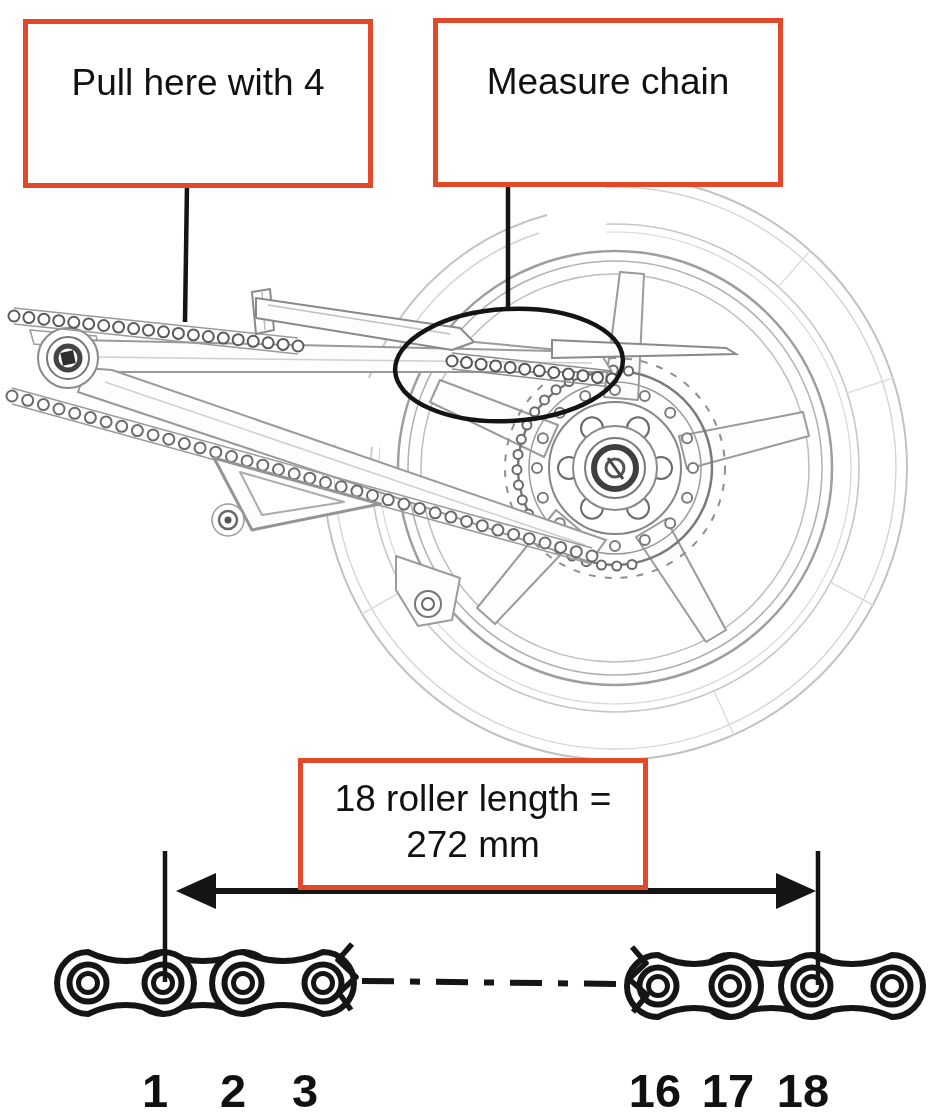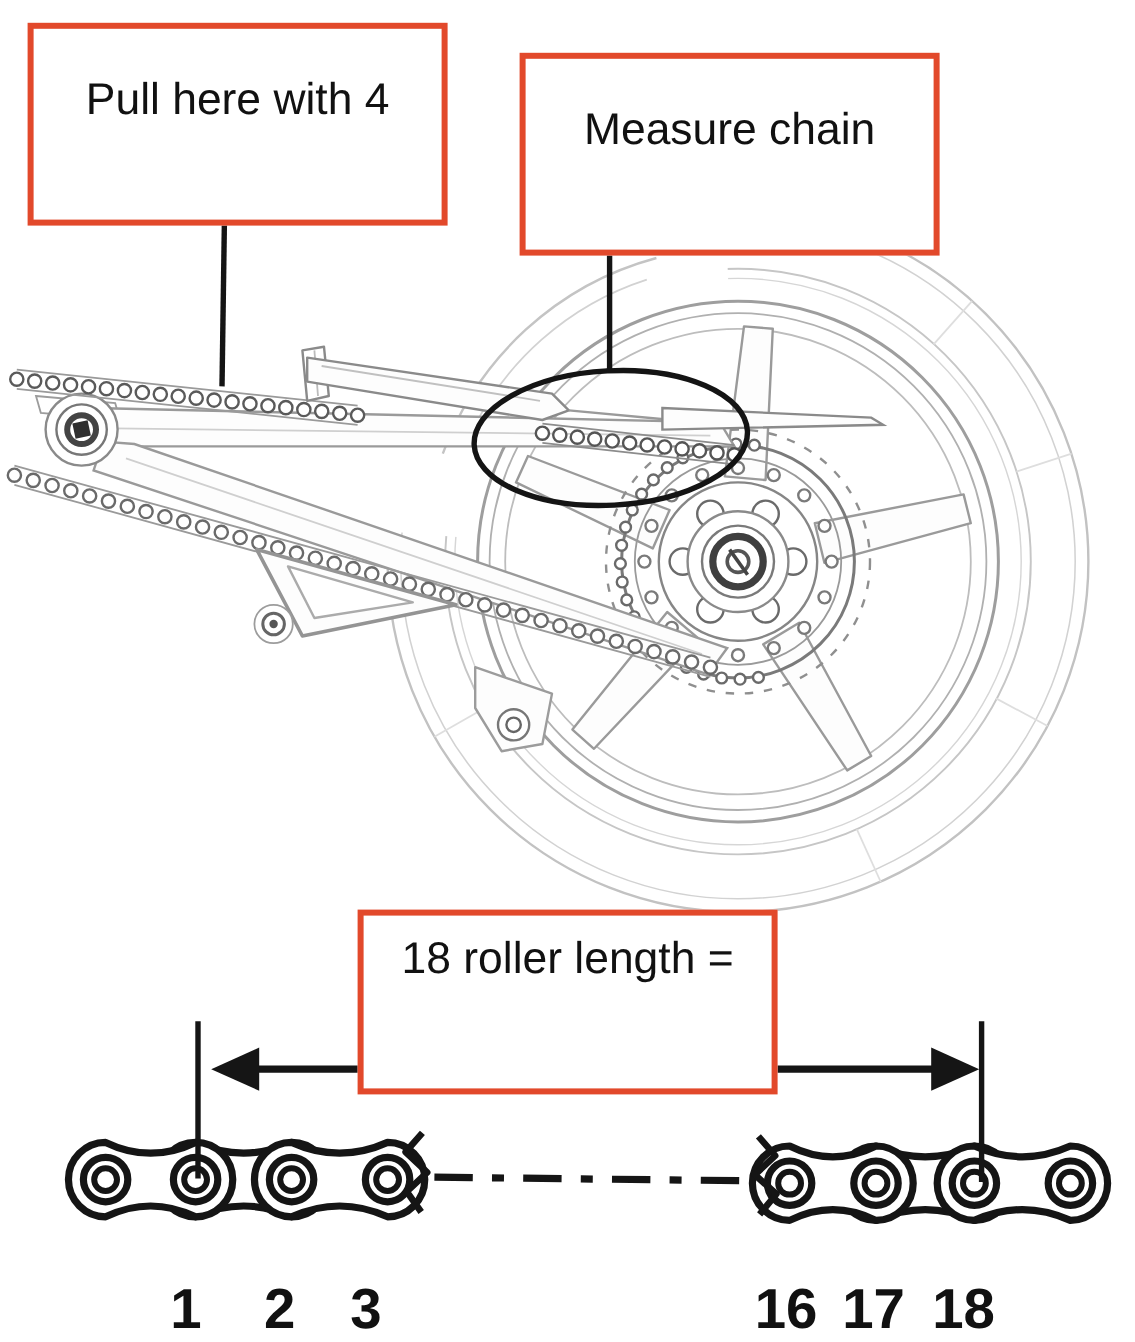--- a/index.html
+++ b/index.html
@@ -12,22 +12,22 @@
   .stage{position:absolute;inset:0;width:946px;height:1118px;}
   svg.art{position:absolute;left:0;top:0;z-index:1;}
   .callout{
     position:absolute;z-index:3;background:#ffffff;
     border:5px solid var(--accent);
     box-sizing:border-box;text-align:center;
     font-size:37px;line-height:46px;color:#111;
   }
   .callout .l{display:block;white-space:nowrap;}
   #callout-pull{left:23px;top:19px;width:350px;height:169px;padding-top:36px;}
-  #callout-measure{left:433px;top:18px;width:350px;height:169px;padding-top:36px;margin-top:26px;}
-  #callout-roller{left:298px;top:758px;width:350px;height:154px;padding-top:13px;}
+  #callout-measure{left:433px;top:18px;width:350px;height:169px;padding-top:36px;}
+  #callout-roller{left:298px;top:758px;width:350px;height:132px;padding-top:13px;}
   .num-label{font-weight:bold;font-size:47px;fill:#111;text-anchor:middle;}
 </style>
 </head>
 <body>
 
 <div class="stage">
 
   <svg class="art" width="946" height="1118" viewBox="0 0 946 1118">
 
     <g>
@@ -318,14 +318,15 @@
   </svg>
 
   <div class="callout" id="callout-pull">
     <span class="l">Pull here with 4</span>
   </div>
   <div class="callout" id="callout-measure">
     <span class="l">Measure chain</span>
   </div>
   <div class="callout" id="callout-roller">
     <span class="l">18 roller length =</span>
+    <span class="l">272 mm</span>
   </div>
 </div>
 
 </body></html>

